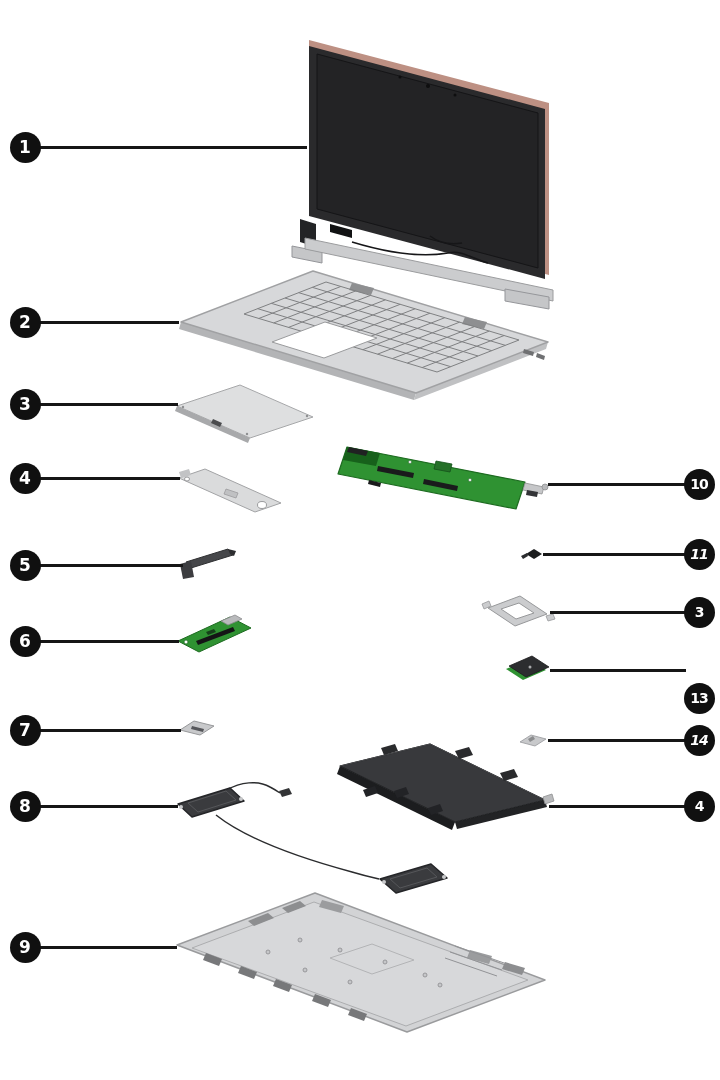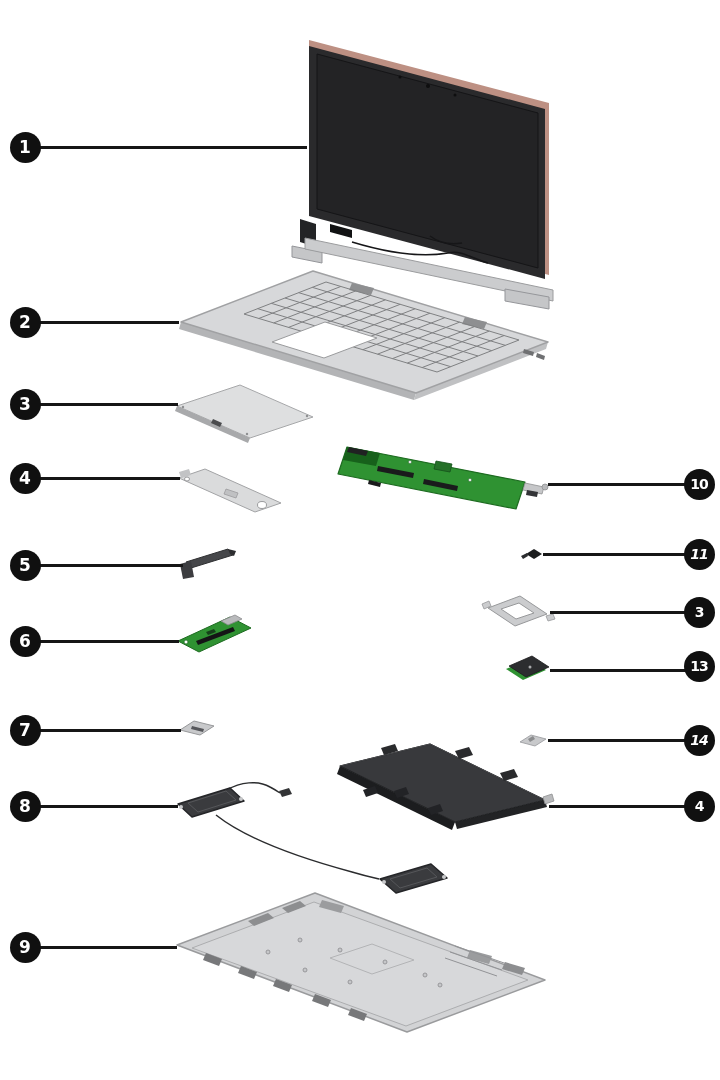--- a/index.html
+++ b/index.html
@@ -221,20 +221,20 @@
       <div class="callout" data-name="callout-speakers" style="left: 9.5px; top: 790.5px;">8</div>
       <div class="leader" data-name="leader-line-bottom-cover" style="left: 38.5px; width: 138.5px; top: 945.5px; height: 3px;"></div>
       <div class="callout" data-name="callout-bottom-cover" style="left: 9.5px; top: 931.5px;">9</div>
       <div class="leader" data-name="leader-line-system-board" style="left: 548px; width: 137.5px; top: 482.5px; height: 3px;"></div>
       <div class="callout two" data-name="callout-system-board" style="left: 683.5px; top: 468.5px;">10</div>
       <div class="leader" data-name="leader-line-power-connector" style="left: 543px; width: 142.5px; top: 552.5px; height: 3px;"></div>
       <div class="callout two" data-name="callout-power-connector" style="left: 683.5px; top: 538.5px; font-style: italic;">11</div>
       <div class="leader" data-name="leader-line-fingerprint-reader-bracket" style="left: 550px; width: 135.5px; top: 610.5px; height: 3px;"></div>
       <div class="callout two" data-name="callout-fingerprint-reader-bracket" style="left: 683.5px; top: 596.5px;">3</div>
       <div class="leader" data-name="leader-line-fingerprint-reader-board" style="left: 550px; width: 135.5px; top: 668.5px; height: 3px;"></div>
-      <div class="callout two" data-name="callout-fingerprint-reader-board" style="left: 683.5px; top: 651px;">13</div>
+      <div class="callout two" data-name="callout-fingerprint-reader-board" style="left: 683.5px; top: 683px;">13</div>
       <div class="leader" data-name="leader-line-small-bracket" style="left: 548px; width: 137.5px; top: 738.5px; height: 3px;"></div>
       <div class="callout two" data-name="callout-small-bracket" style="left: 683.5px; top: 724.5px; font-style: italic;">14</div>
       <div class="leader" data-name="leader-line-battery" style="left: 549px; width: 136.5px; top: 804.5px; height: 3px;"></div>
       <div class="callout two" data-name="callout-battery" style="left: 683.5px; top: 790.5px;">4</div>
     </div>
 
 </div>
 
 </body></html>

